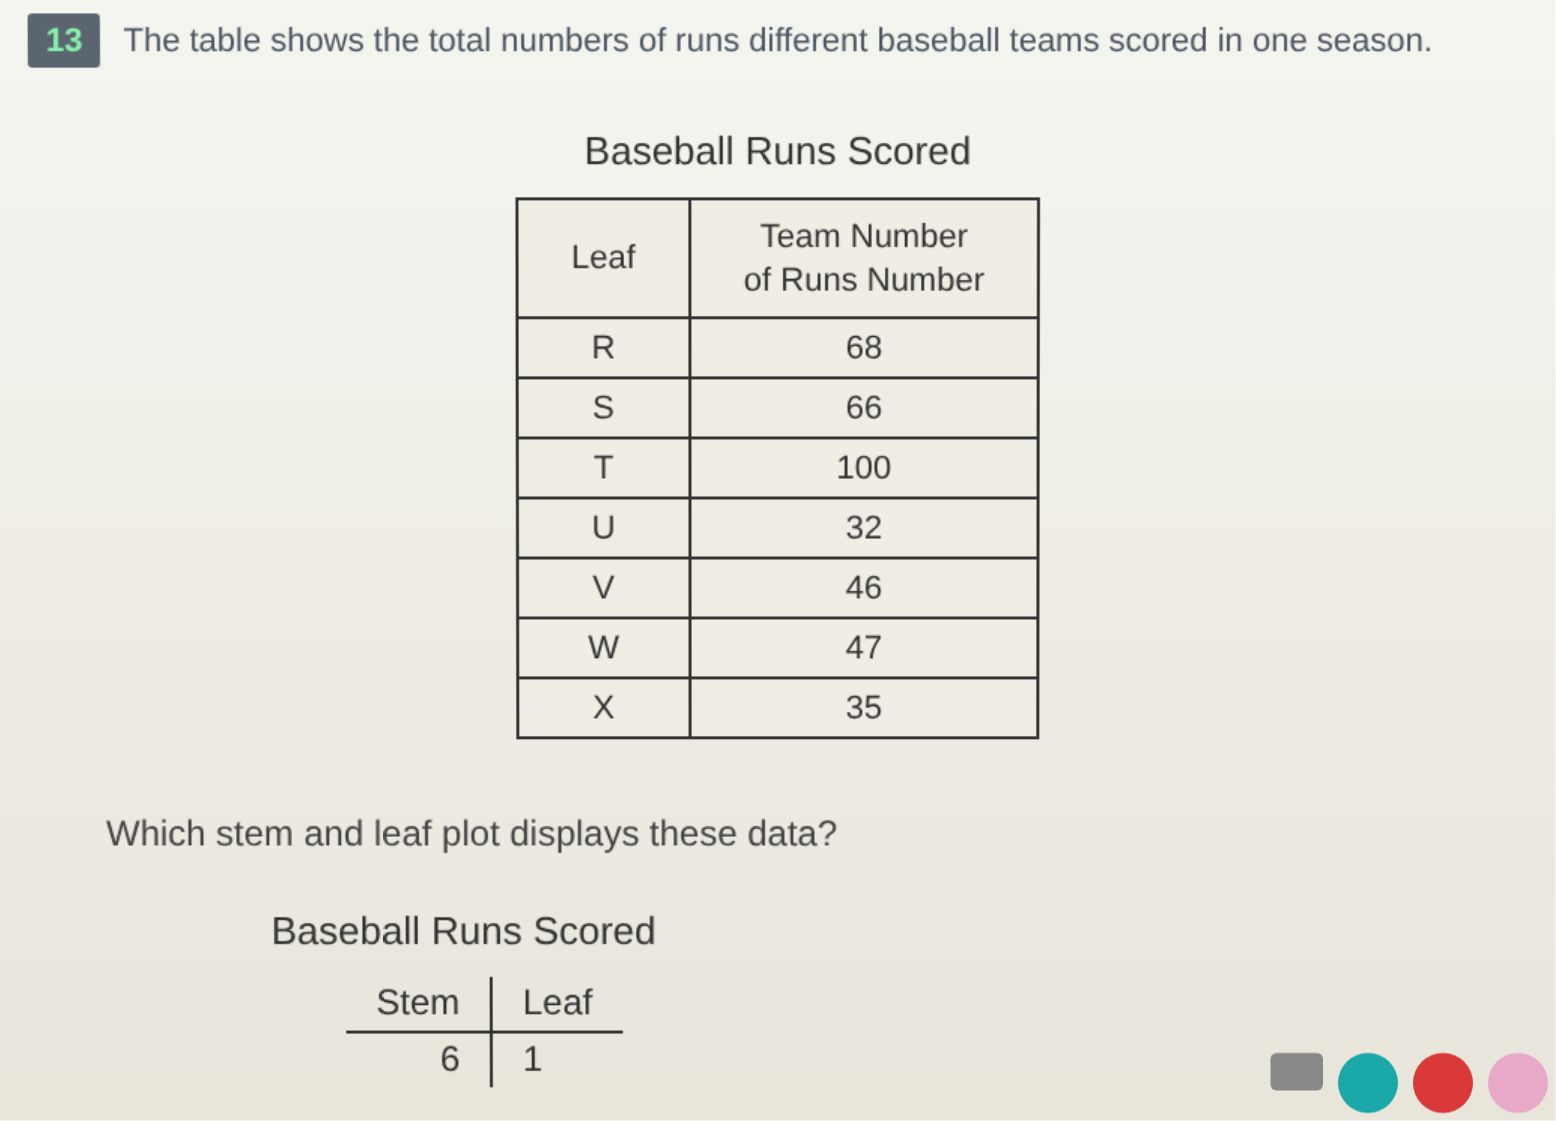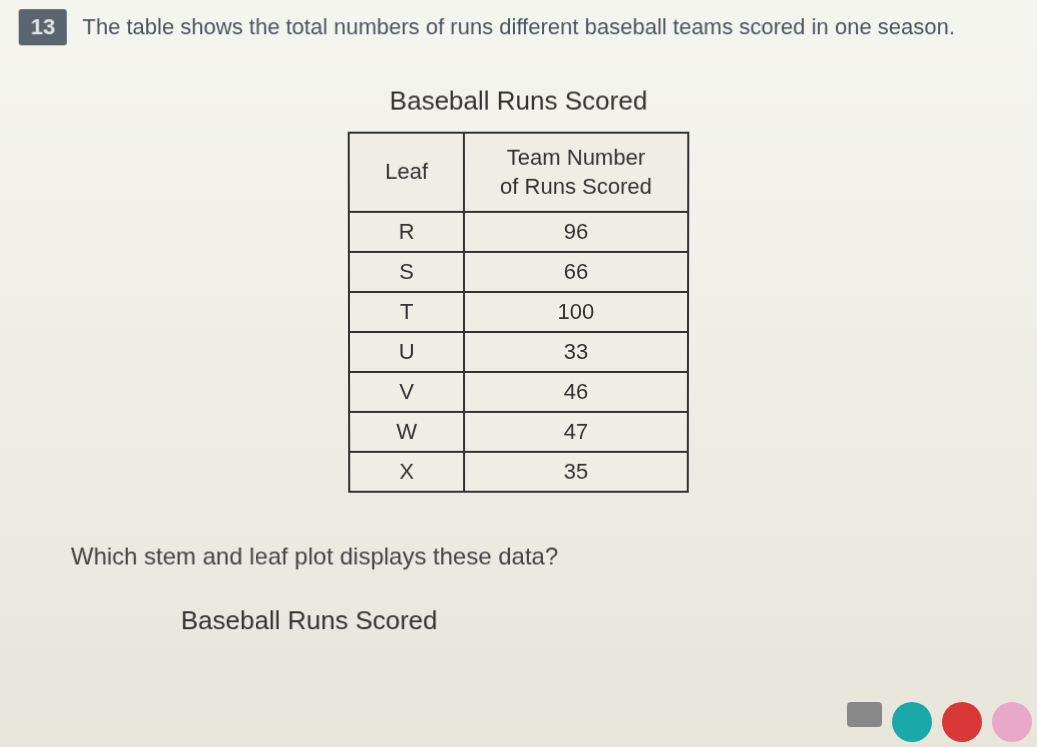--- a/index.html
+++ b/index.html
@@ -20,21 +20,21 @@
       transform: perspective(2000px) rotateX(-1deg);
     }
     .question-header {
       display: flex;
       align-items: flex-start;
       gap: 15px;
       margin-bottom: 40px;
     }
     .question-number {
       background-color: #5a6570;
-      color: #e5e5e5;
+      color: #86efac;
       font-weight: bold;
       font-size: 22px;
       padding: 5px 12px;
       border-radius: 3px;
       min-width: 40px;
       text-align: right;
     }
     .question-text {
       color: #4a5560;
       font-size: 22px;
@@ -157,40 +157,40 @@
   </div>
 
   <div class="table-section">
     <div class="table-title">Baseball Runs Scored</div>
     <table class="data-table">
       <thead>
         <tr>
           <th>Leaf</th>
           <th>
             <span>Team Number</span><br>
-            <span>of Runs Scored</span>
+            <span>of Runs Number</span>
           </th>
         </tr>
       </thead>
       <tbody>
         <tr>
           <td>R</td>
-          <td>96</td>
+          <td>68</td>
         </tr>
         <tr>
           <td>S</td>
           <td>66</td>
         </tr>
         <tr>
           <td>T</td>
           <td>100</td>
         </tr>
         <tr>
           <td>U</td>
-          <td>33</td>
+          <td>32</td>
         </tr>
         <tr>
           <td>V</td>
           <td>46</td>
         </tr>
         <tr>
           <td>W</td>
           <td>47</td>
         </tr>
         <tr>
@@ -198,20 +198,34 @@
           <td>35</td>
         </tr>
       </tbody>
     </table>
   </div>
 
   <div class="sub-question">Which stem and leaf plot displays these data?</div>
 
   <div class="stemleaf-section">
     <div class="stemleaf-title">Baseball Runs Scored</div>
+    <table class="stemleaf-table">
+      <thead>
+        <tr>
+          <th>Stem</th>
+          <th>Leaf</th>
+        </tr>
+      </thead>
+      <tbody>
+        <tr>
+          <td>6</td>
+          <td>1</td>
+        </tr>
+      </tbody>
+    </table>
   </div>
 
 </div>
 
 <div class="bottom-icons">
   <div class="icon-gray"></div>
   <div class="icon-circle icon-teal"></div>
   <div class="icon-circle icon-red"></div>
   <div class="icon-circle icon-pink"></div>
 </div>

